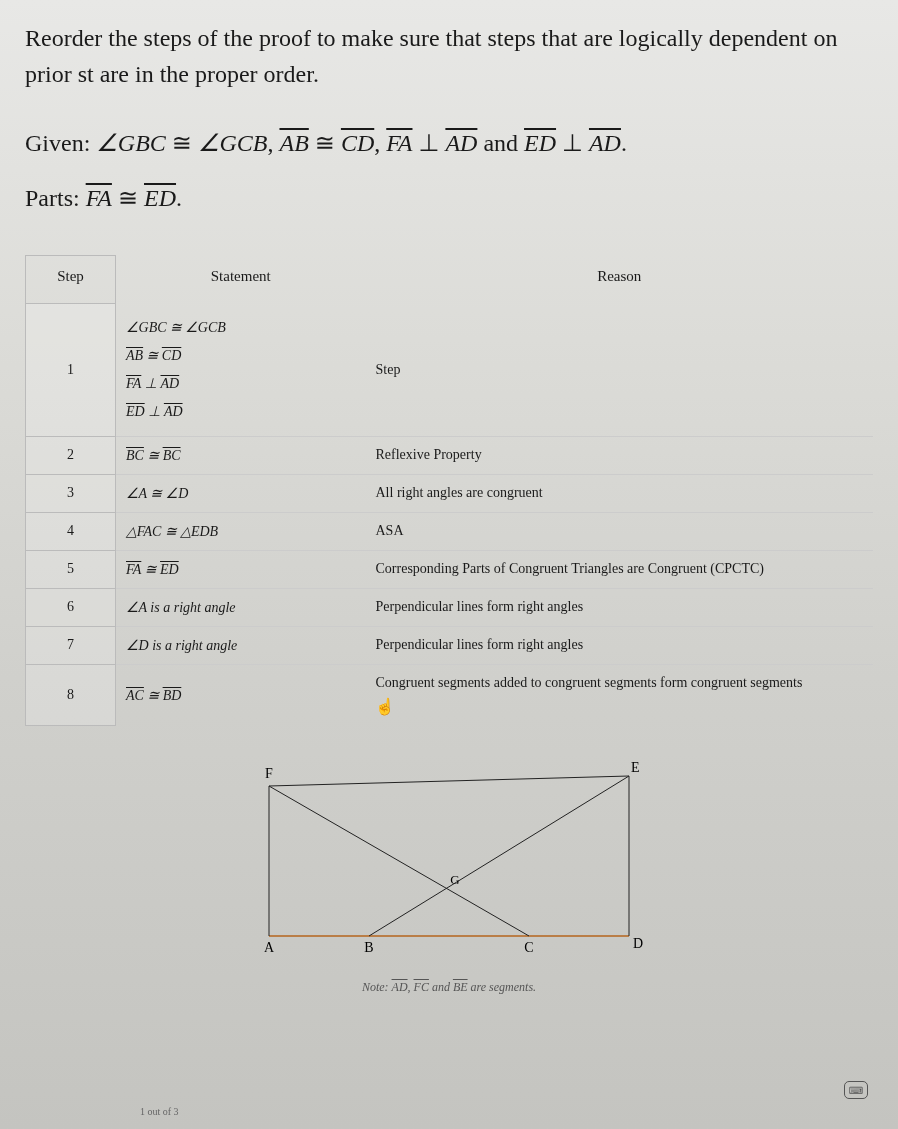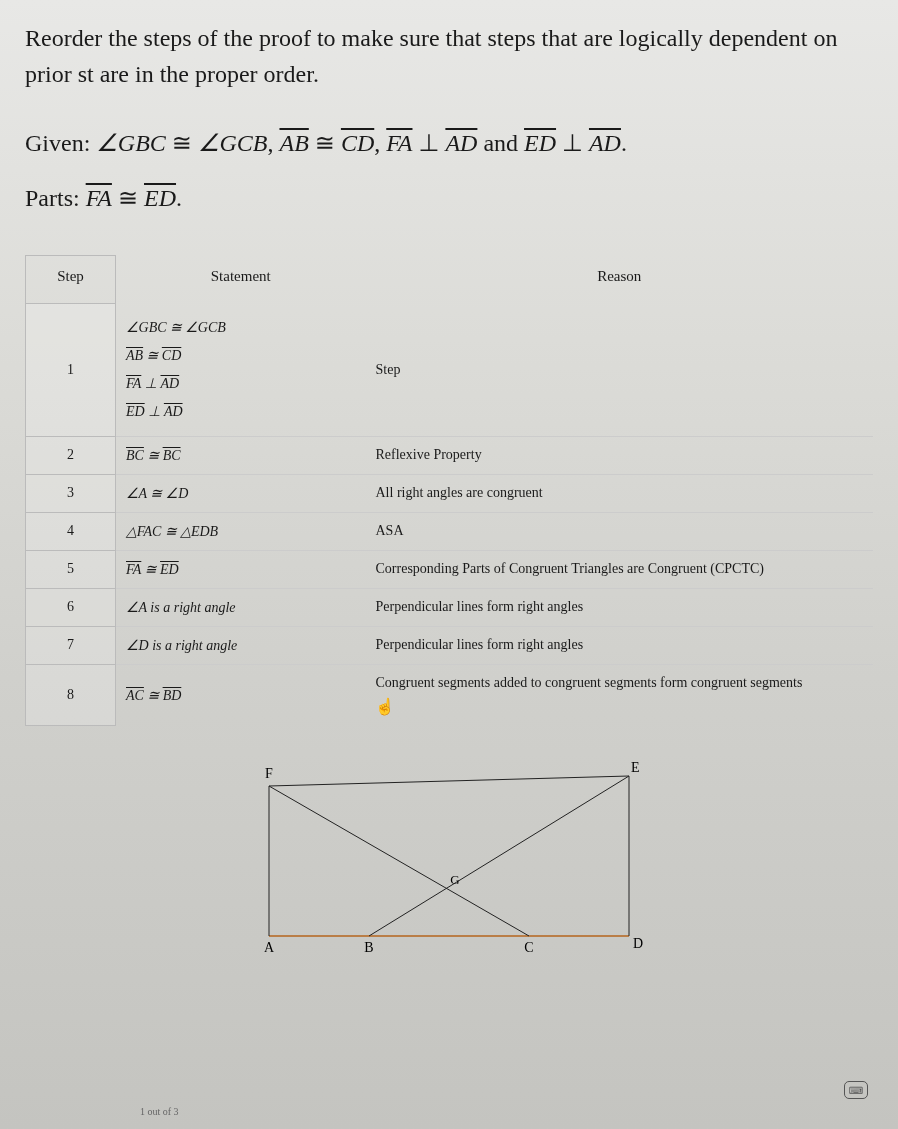--- a/index.html
+++ b/index.html
@@ -170,16 +170,19 @@
     <line x1="30" y1="30" x2="290" y2="180" stroke="#222" stroke-width="1"></line>
     <line x1="130" y1="180" x2="390" y2="20" stroke="#222" stroke-width="1"></line>
     <text x="30" y="22" font-size="14" text-anchor="middle">F</text>
     <text x="392" y="16" font-size="14" text-anchor="start">E</text>
     <text x="216" y="128" font-size="13" text-anchor="middle">G</text>
     <text x="30" y="196" font-size="14" text-anchor="middle">A</text>
     <text x="130" y="196" font-size="14" text-anchor="middle">B</text>
     <text x="290" y="196" font-size="14" text-anchor="middle">C</text>
     <text x="394" y="192" font-size="14" text-anchor="start">D</text>
   </svg>
+  <div class="note-text">
+    Note: <span class="over">AD</span>, <span class="over">FC</span> and <span class="over">BE</span> are segments.
+  </div>
 </div>
 
 <div class="bottom-right-icon">⌨</div>
 <div class="attempt">1 out of 3</div>
 
 </body></html>

